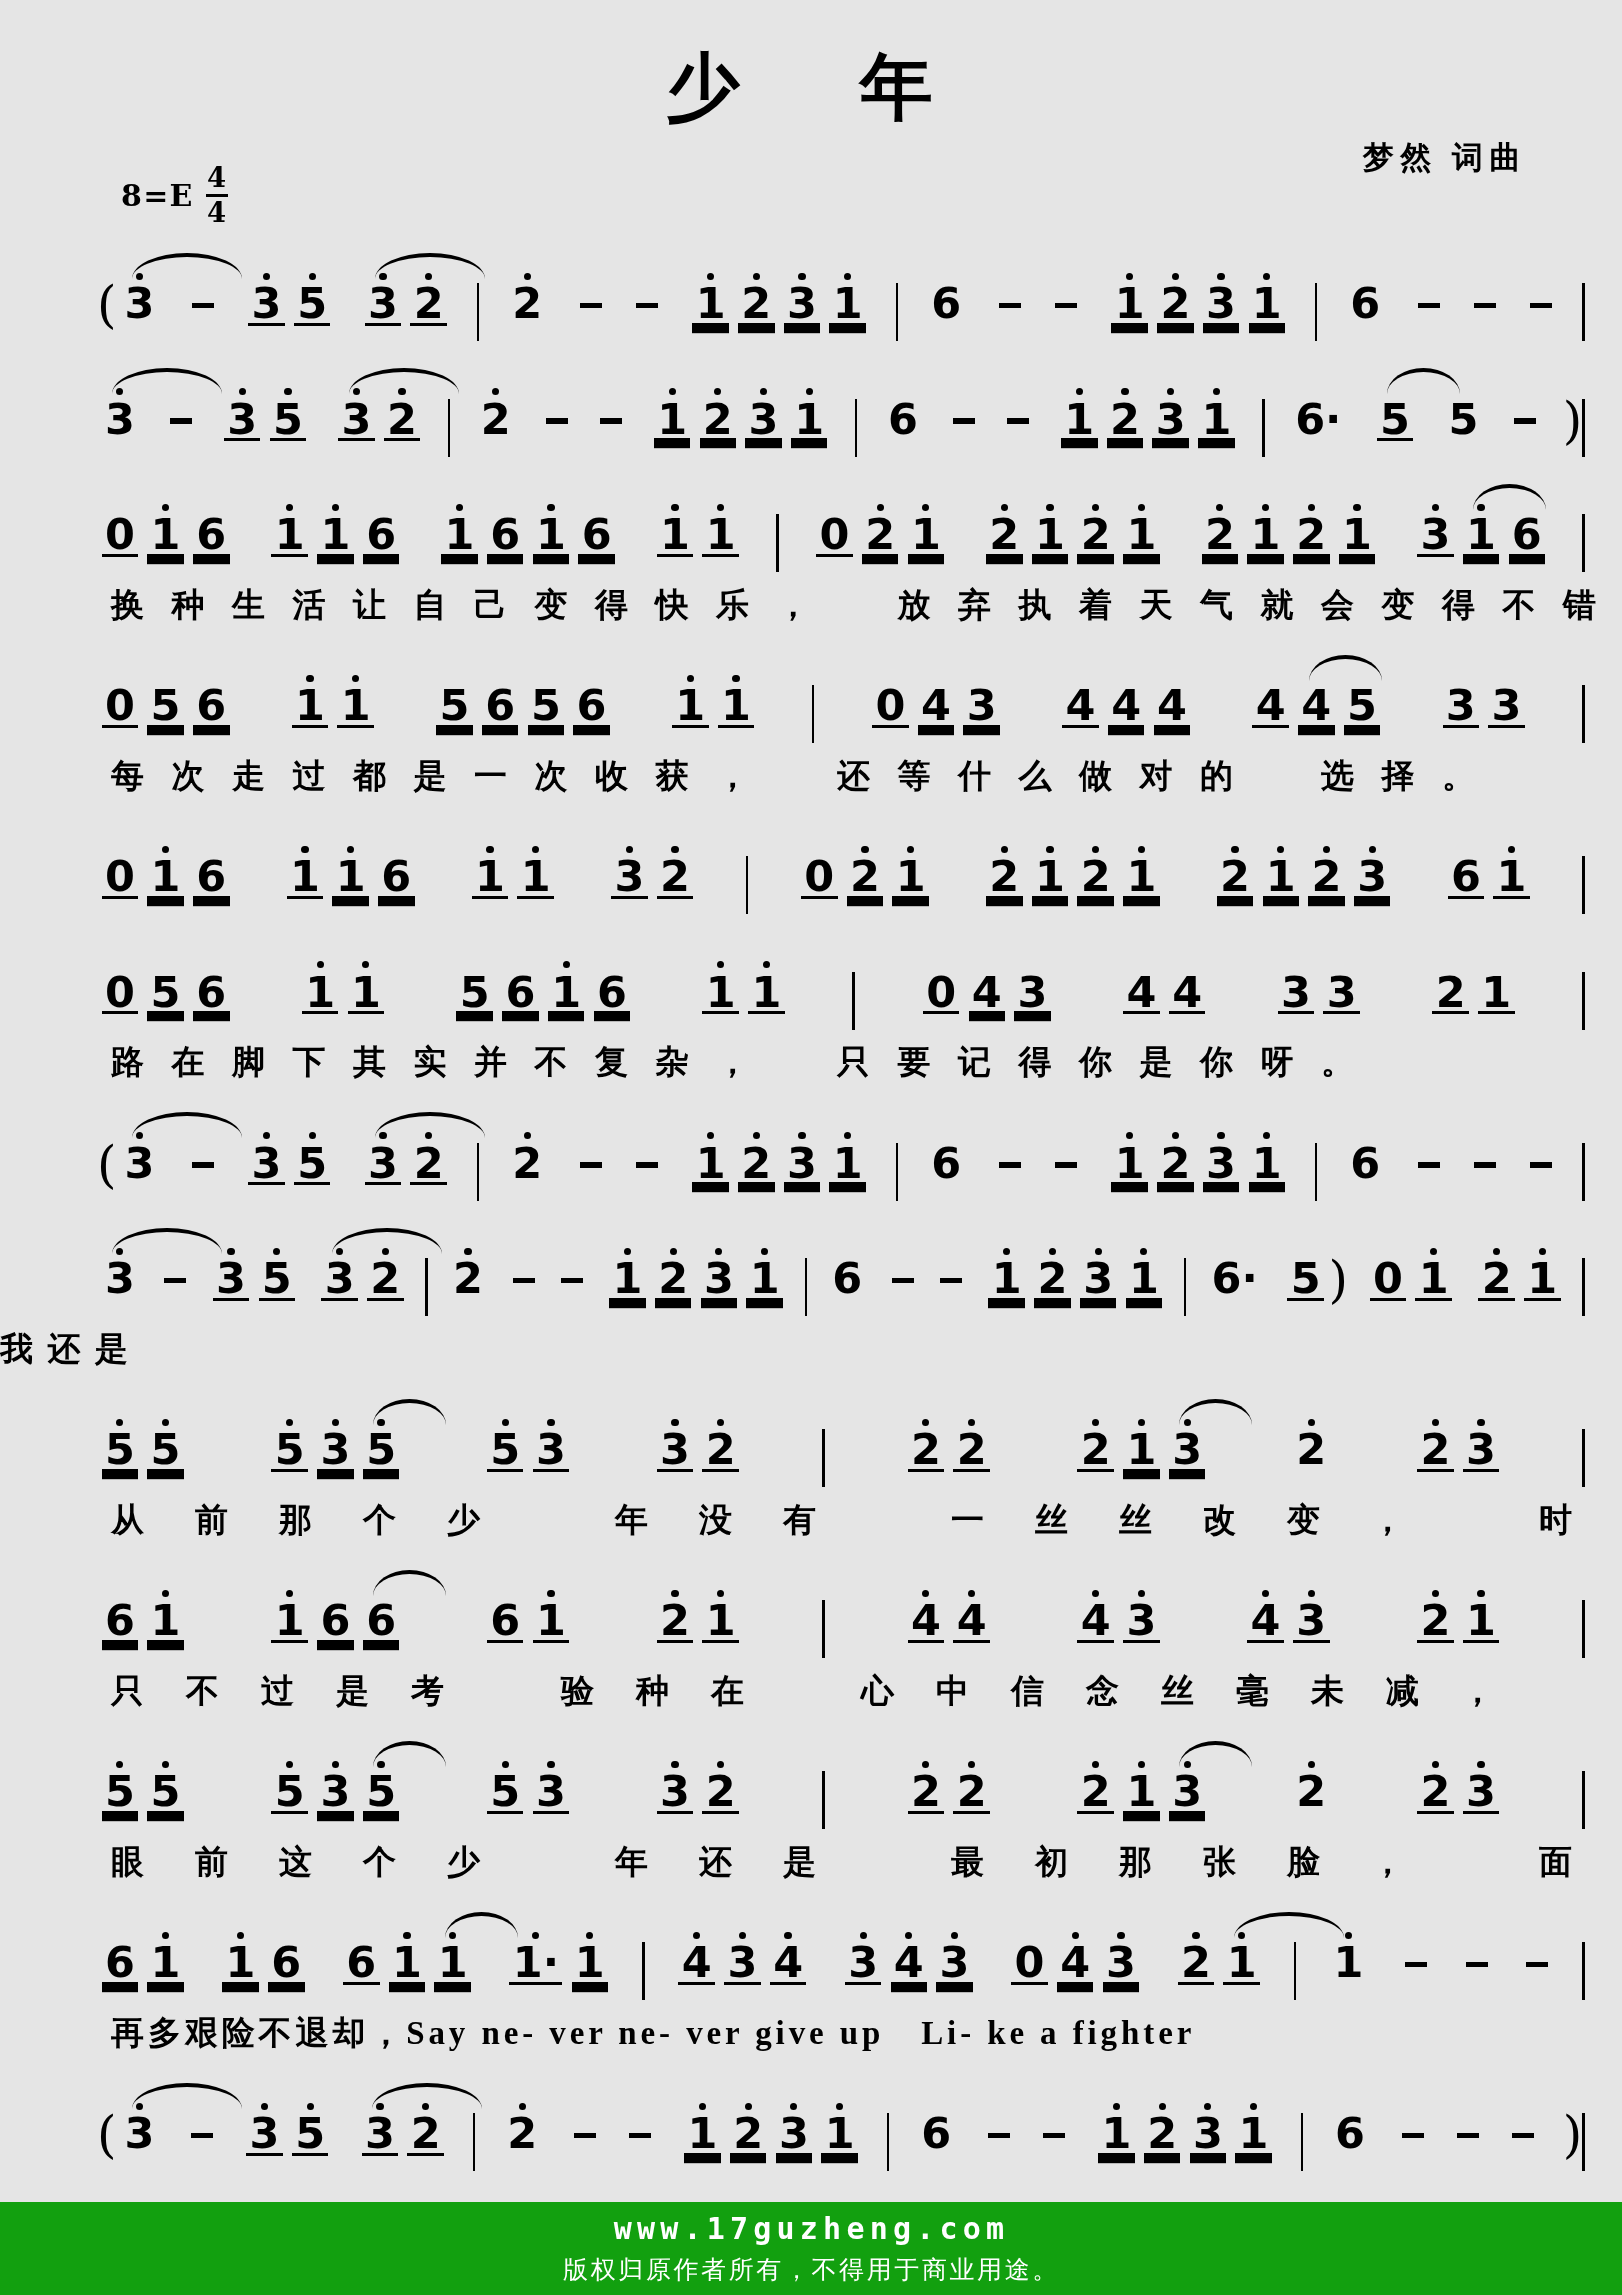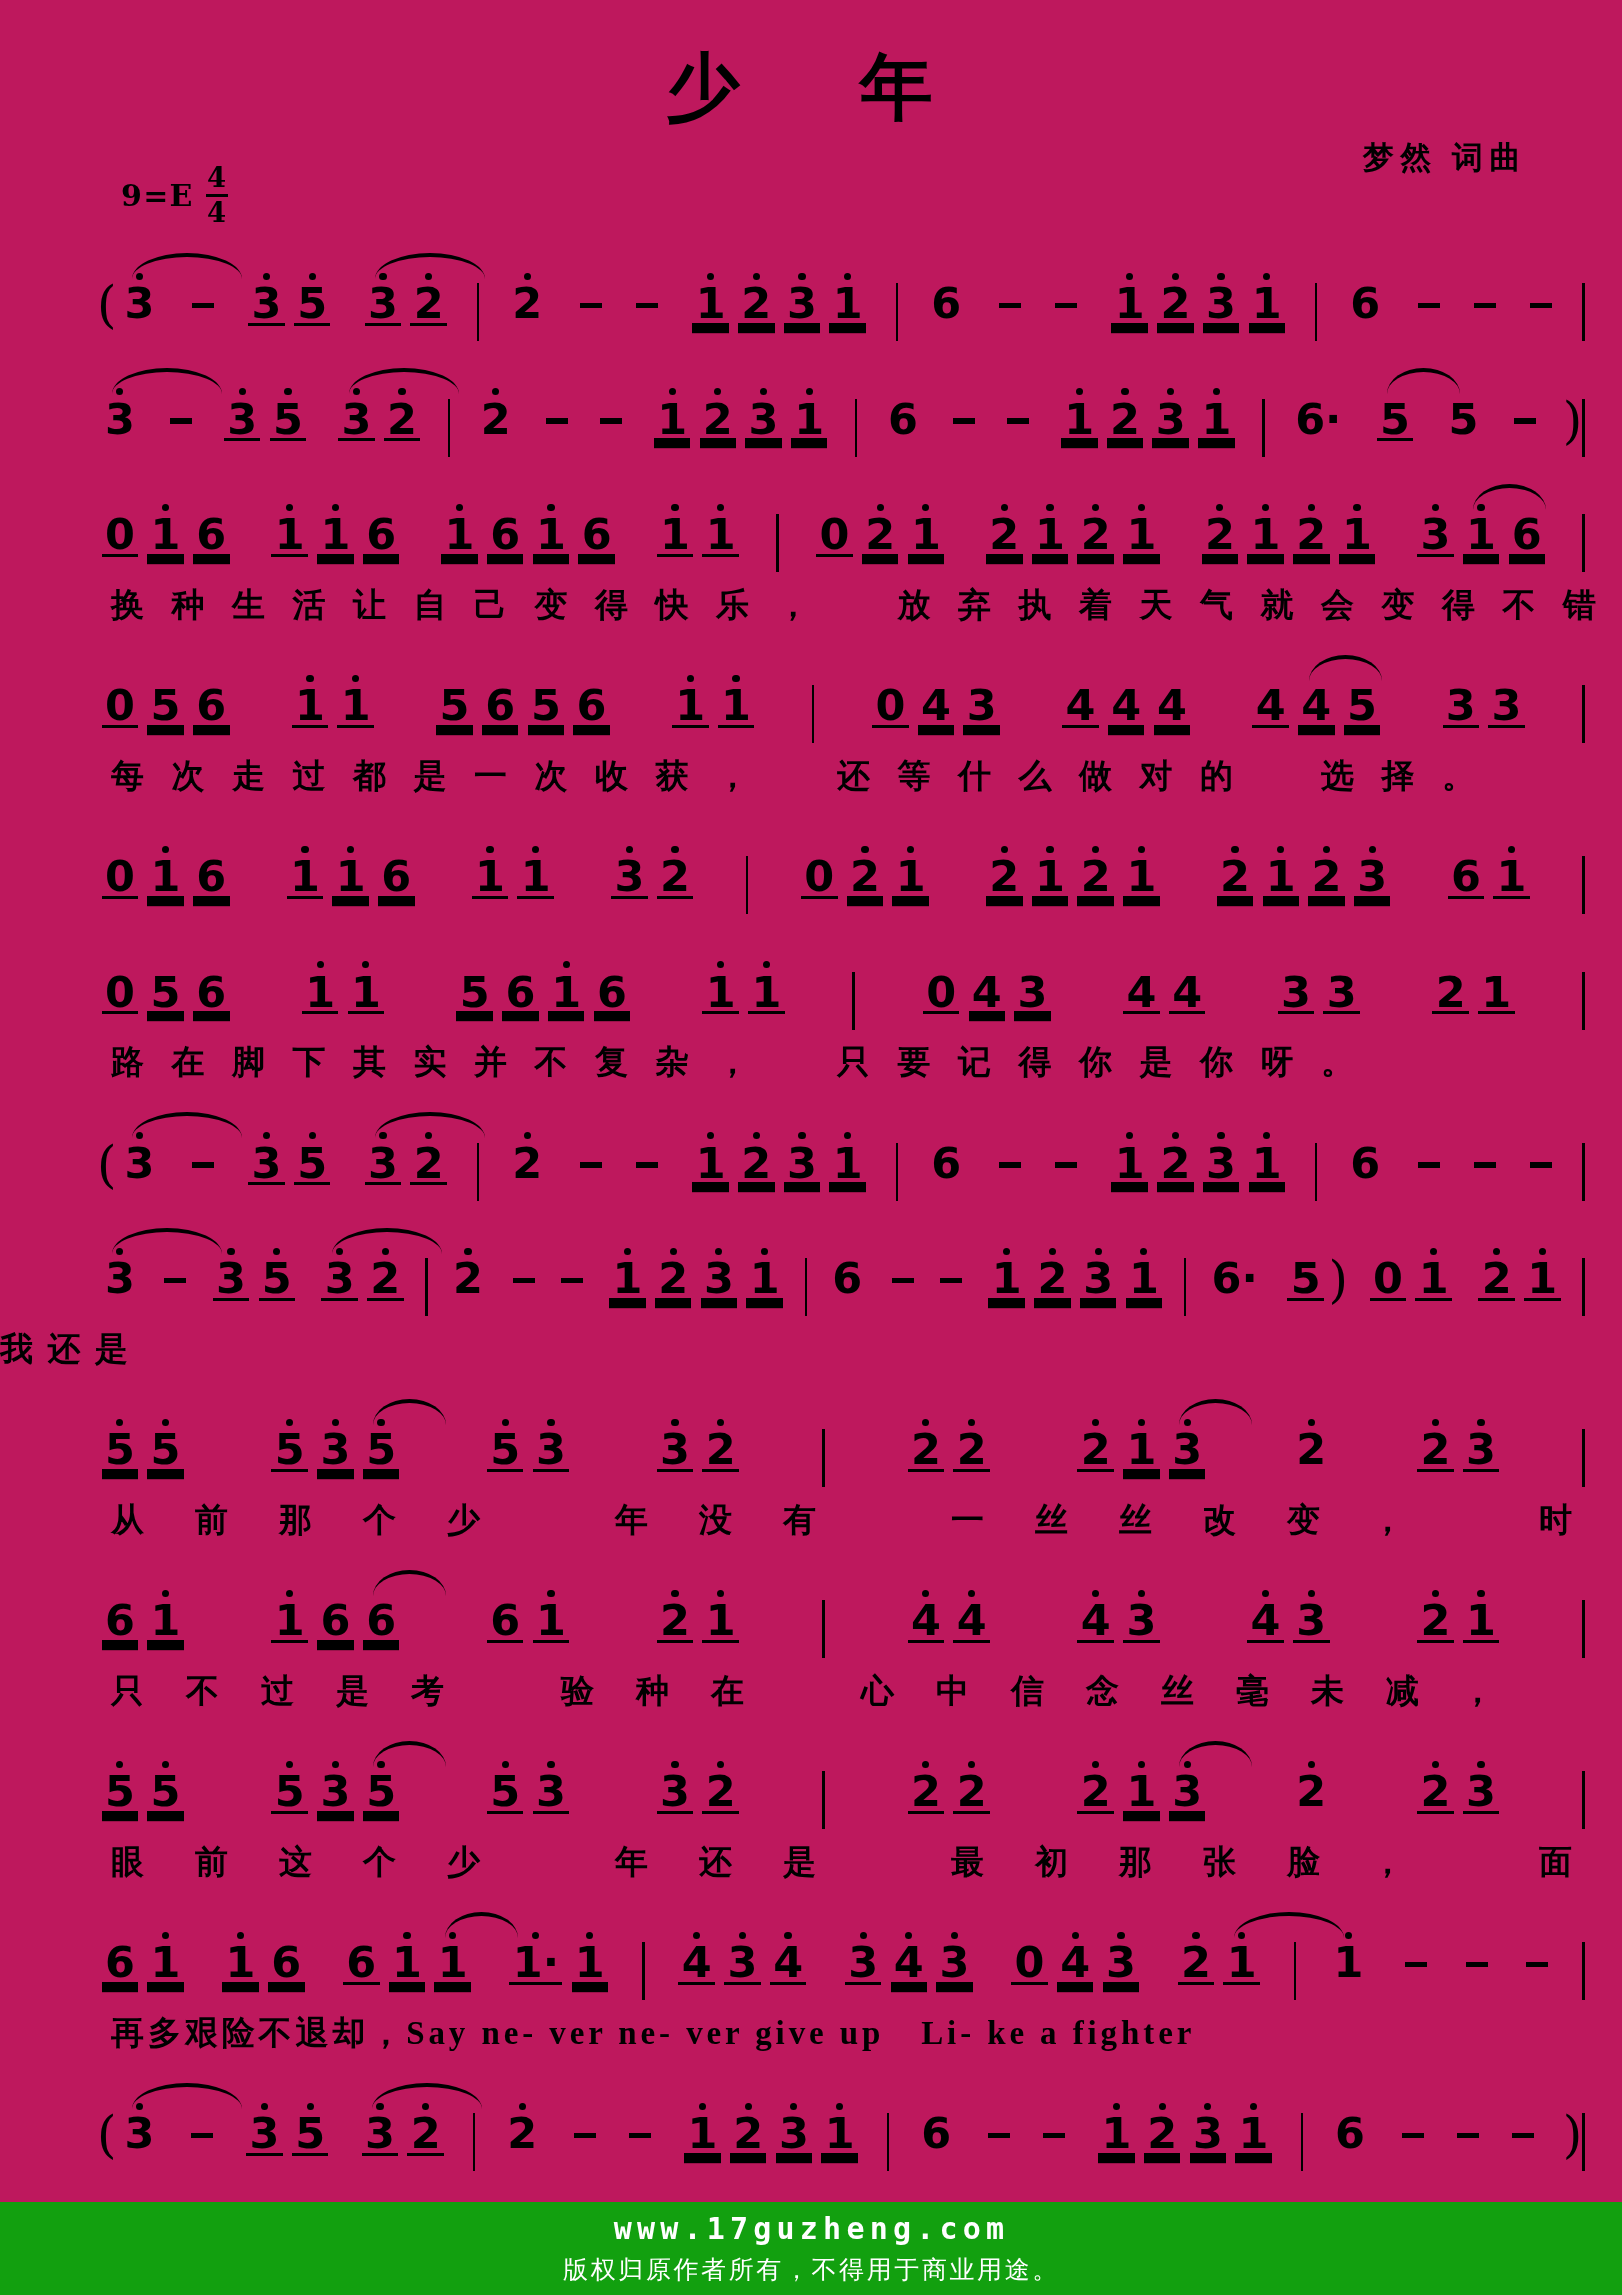--- a/index.html
+++ b/index.html
@@ -1,16 +1,16 @@
 <!DOCTYPE html>
 <html style="font-size:10.5px"><head>
 <meta charset="utf-8">
 <style>
   html,body{margin:0;padding:0;background:#fff;}
-  .page{position:relative;width:1623px;height:2295px;background:#be185d;overflow:hidden;
+  .page{position:relative;width:1623px;height:2295px;background:#e5e5e5;overflow:hidden;
         font-family:"DejaVu Sans",sans-serif;color:#000;}
   
   .hdr{position:relative;height:262px;}
   .title{position:absolute;top:39px;left:0;width:100%;text-align:center;margin:0;
          font-size:73px;font-weight:700;letter-spacing:23.6px;font-family:"DejaVu Sans",sans-serif;}
   .sub{position:absolute;top:171px;left:0;width:100%;text-align:center;
        font-size:27.5px;letter-spacing:3.9px;font-family:"Liberation Serif",serif;}
   .cred{position:absolute;top:137px;right:96px;font-size:31px;font-weight:600;
         letter-spacing:6.5px;font-family:"Liberation Serif",serif;}
   .key{position:absolute;top:164px;left:121px;display:flex;align-items:center;
@@ -54,21 +54,21 @@
   .copy{color:#fff;font-size:25px;letter-spacing:2.6px;font-family:Liberation Serif, serif;}
 </style>
 </head>
 <body>
 
 <div class="page">
   <div class="hdr">
     <h1 class="title">少　年</h1>
     <div class="cred">梦然  词曲</div>
     <div class="key">
-      <span class="kt">9=E</span>
+      <span class="kt">8=E</span>
       <span class="ts">
         <b>4</b>
         <i></i>
         <b>4</b>
       </span>
     </div>
   </div>
 
   <div id="score">
       <div class="row">

